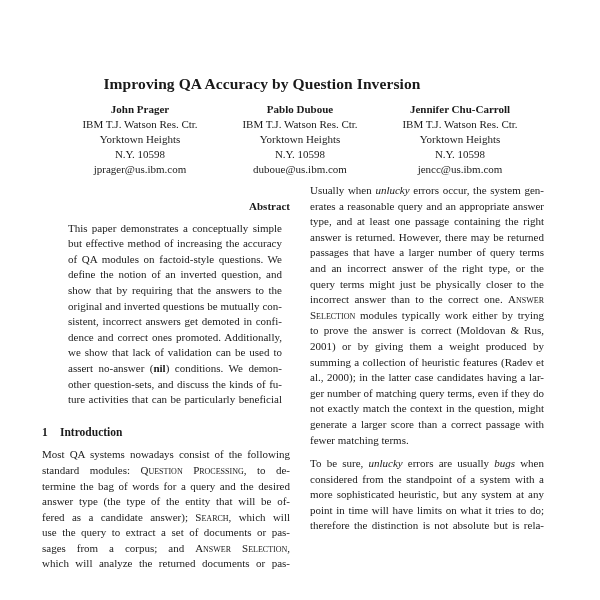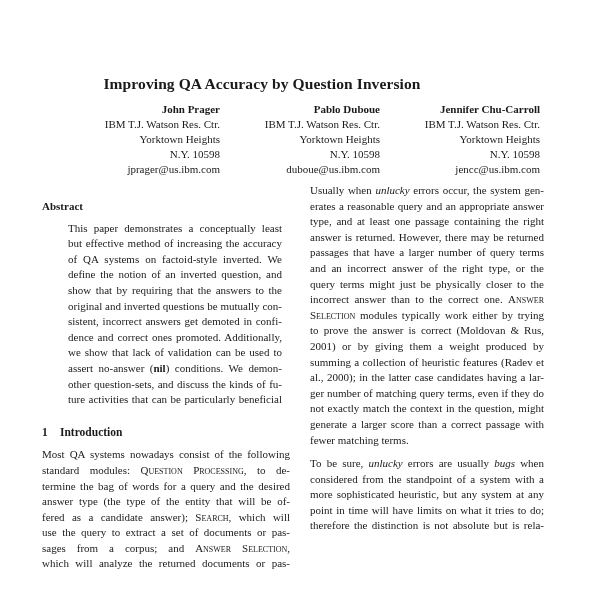--- a/index.html
+++ b/index.html
@@ -11,31 +11,31 @@
   .title {
     position: absolute; left: 0; width: 524px; top: 75px;
     text-align: center; font-weight: bold; font-size: 15.5px;
     letter-spacing: 0.1px;
   }
   .authors {
     position: absolute; top: 102px; left: 60px; width: 480px;
     display: flex; justify-content: space-between;
   }
   .author {
-    width: 160px; text-align: right; font-size: 11px; line-height: 15px;
+    width: 160px; text-align: center; font-size: 11px; line-height: 15px;
   }
   .author .name { font-weight: bold; }
   .col {
     position: absolute; font-size: 11px; line-height: 15.6px;
     text-align: justify;
   }
   .col-left { left: 42px; width: 248px; top: 199px; }
   .col-right { left: 310px; width: 234px; top: 183px; }
   .abstract-heading {
-    text-align: left; font-weight: bold; font-size: 11px;
+    text-align: right; font-weight: bold; font-size: 11px;
     margin: 0 0 6px 0;
   }
   .abstract-body {
     margin: 0 8px 0 26px; line-height: 15.6px;
   }
   .section-heading {
     font-weight: bold; font-size: 11.5px; margin: 17px 0 7px 0;
   }
   .section-heading .num { display: inline-block; width: 18px; }
   p { margin: 0; }
@@ -69,23 +69,23 @@
     <div>IBM T.J. Watson Res. Ctr.</div>
     <div>Yorktown Heights</div>
     <div>N.Y. 10598</div>
     <div>jencc@us.ibm.com</div>
   </div>
 </div>
 
 <div class="col col-left">
   <div class="abstract-heading">Abstract</div>
   <div class="abstract-body">
-    <span class="line">This paper demonstrates a conceptually least</span>
+    <span class="line">This paper demonstrates a conceptually simple</span>
     <span class="line">but effective method of increasing the accuracy</span>
-    <span class="line">of QA systems on factoid-style inverted.  We</span>
+    <span class="line">of QA modules on factoid-style questions.  We</span>
     <span class="line">define the notion of an inverted question, and</span>
     <span class="line">show that by requiring that the answers to the</span>
     <span class="line">original and inverted questions be mutually con-</span>
     <span class="line">sistent, incorrect answers get demoted in confi-</span>
     <span class="line">dence and correct ones promoted.  Additionally,</span>
     <span class="line">we show that lack of validation can be used to</span>
     <span class="line"><span>assert no-answer (</span><b>nil</b><span>) conditions.  We demon-</span></span>
     <span class="line">other question-sets, and discuss the kinds of fu-</span>
     <span class="line">ture activities that can be particularly beneficial</span>
   </div>

